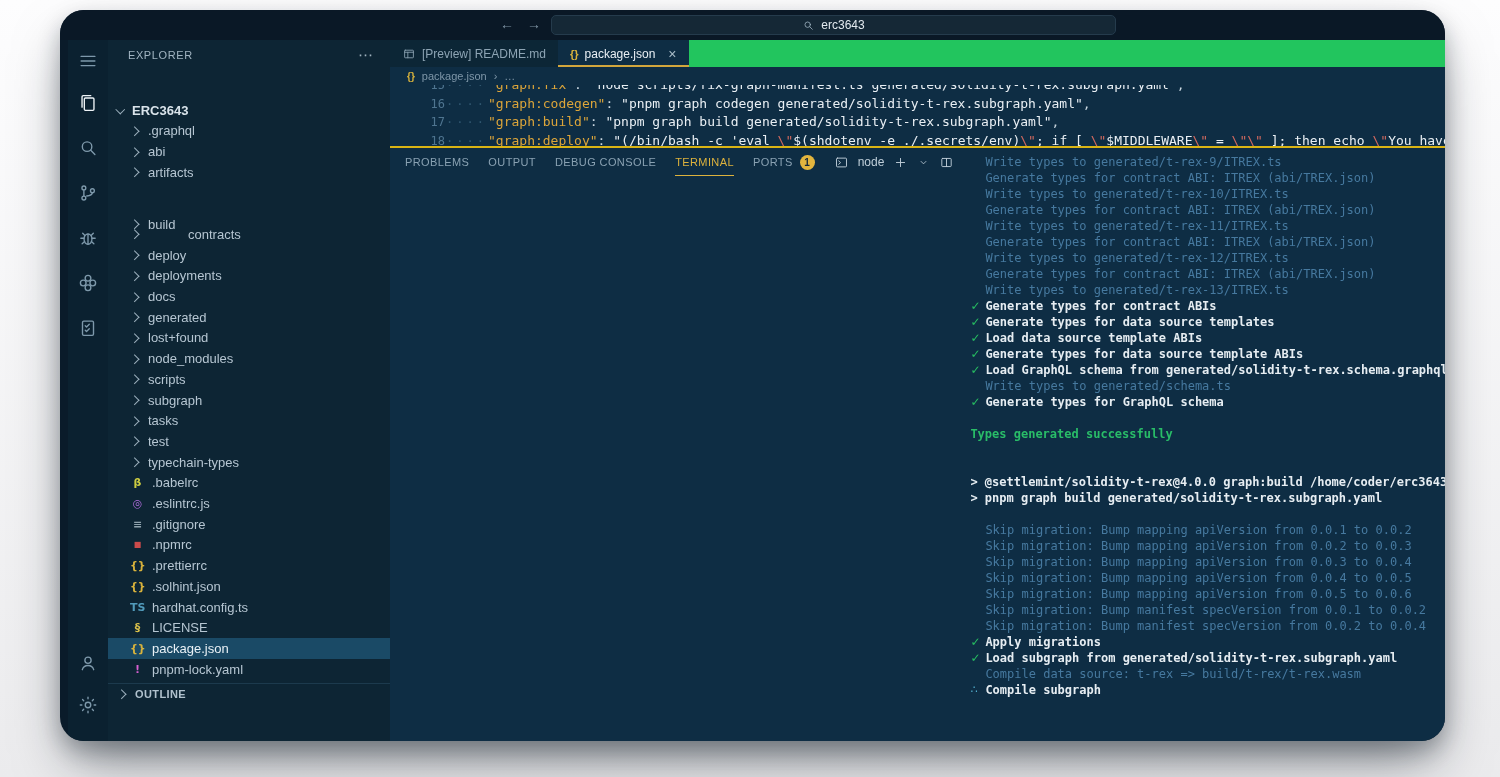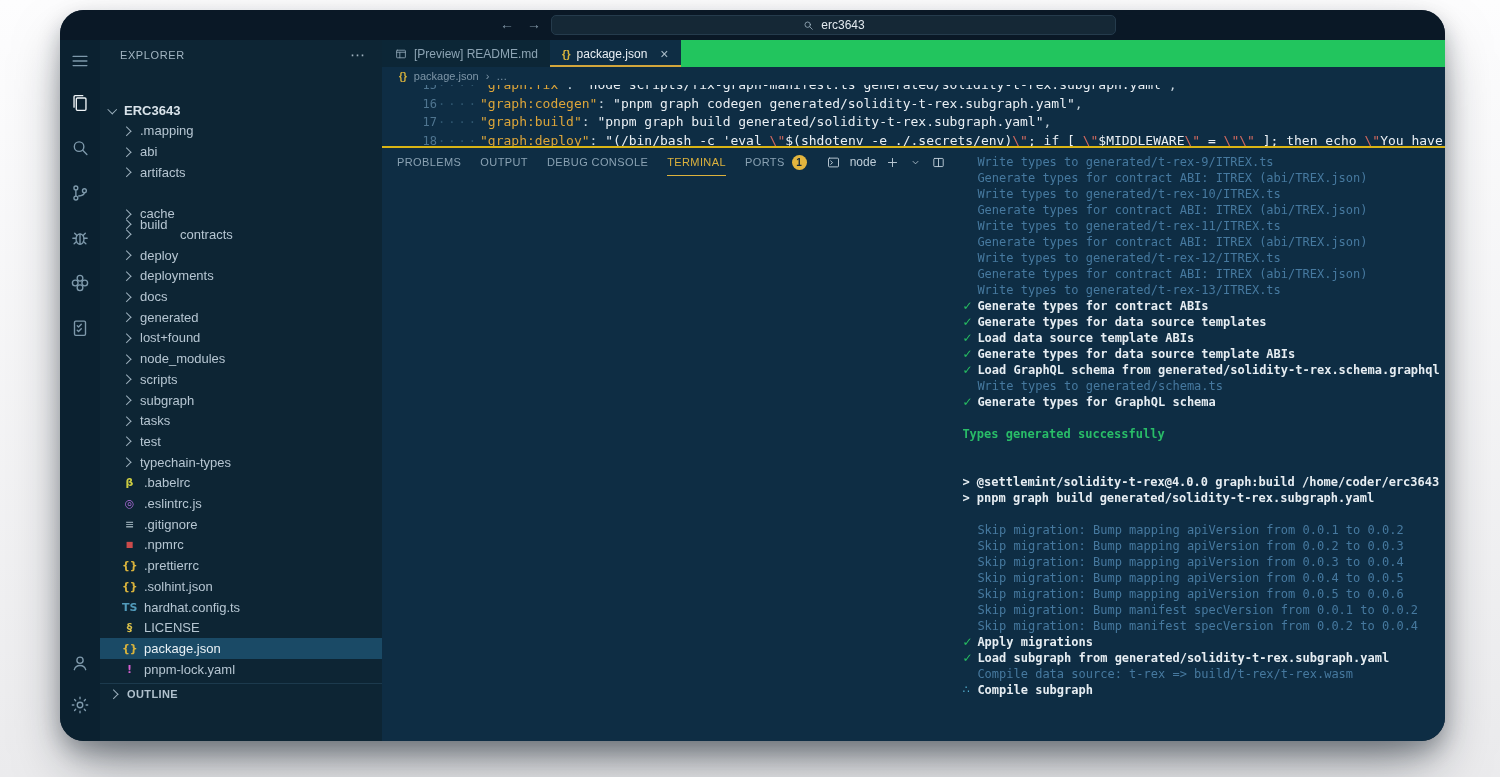--- a/index.html
+++ b/index.html
@@ -20,21 +20,21 @@
   .nav { position:absolute; left:440px; top:6px; display:flex; gap:13px; color:#7e93a3; font-size:14px; line-height:17px; }
   .nav span { cursor:default; }
   .searchbox {
     position:absolute; left:491px; top:5px; width:565px; height:20px;
     background:#152836; border:1px solid #253b4c; border-radius:5px;
     display:flex; align-items:center; justify-content:center; gap:6px;
     color:#e3eaef; font-size:12px;
   }
   .searchbox svg { color:#9db1c0; }
   
-  .main { position:absolute; top:30px; left:0; width:100%; height:701px; display:flex; }
+  .main { position:absolute; top:30px; left:8px; width:100%; height:701px; display:flex; }
   
   .activitybar { width:40px; background:#0b2130; display:flex; flex-direction:column; align-items:center; padding-top:2px; flex:none; }
   .ab-icon { width:40px; height:45px; display:flex; align-items:center; justify-content:center; color:#7e99ab; }
   .ab-icon:first-child { height:38px; }
   .ab-icon.active { color:#eef3f6; }
   .ab-bottom { margin-top:auto; padding-bottom:14px; }
   
   .sidebar { width:282px; background:#0d2534; position:relative; font-size:13px; color:#b6c6d2; flex:none; }
   .sidebar-header { height:30px; display:flex; align-items:center; padding:0 16px 0 20px; }
   .sidebar-title { font-size:11px; letter-spacing:.6px; color:#a2b5c2; }
@@ -180,37 +180,33 @@
         <span class="sidebar-title">EXPLORER</span>
         <span class="sidebar-actions">⋯</span>
       </div>
       <div class="tree">
           <div class="tree-row root" style="top: 29.7px;">
             <span class="chev down"></span>
             <span>ERC3643</span>
           </div>
           <div class="tree-row " style="top: 50.4px;">
             <span class="chev right"></span>
-            <span>.mapping</span>
+            <span>.graphql</span>
           </div>
           <div class="tree-row " style="top: 71.1px;">
             <span class="chev right"></span>
             <span>abi</span>
           </div>
           <div class="tree-row " style="top: 91.8px;">
             <span class="chev right"></span>
             <span>artifacts</span>
           </div>
           <div class="tree-row " style="top: 112.5px; margin-top: 31px;">
             <span class="chev right"></span>
             <span>build</span>
-          </div>
-          <div class="tree-row " style="top: 133.2px;">
-            <span class="chev right"></span>
-            <span>cache</span>
           </div>
           <div class="tree-row " style="top: 153.9px; gap: 40px;">
             <span class="chev right"></span>
             <span>contracts</span>
           </div>
           <div class="tree-row " style="top: 174.6px;">
             <span class="chev right"></span>
             <span>deploy</span>
           </div>
           <div class="tree-row " style="top: 195.3px;">

